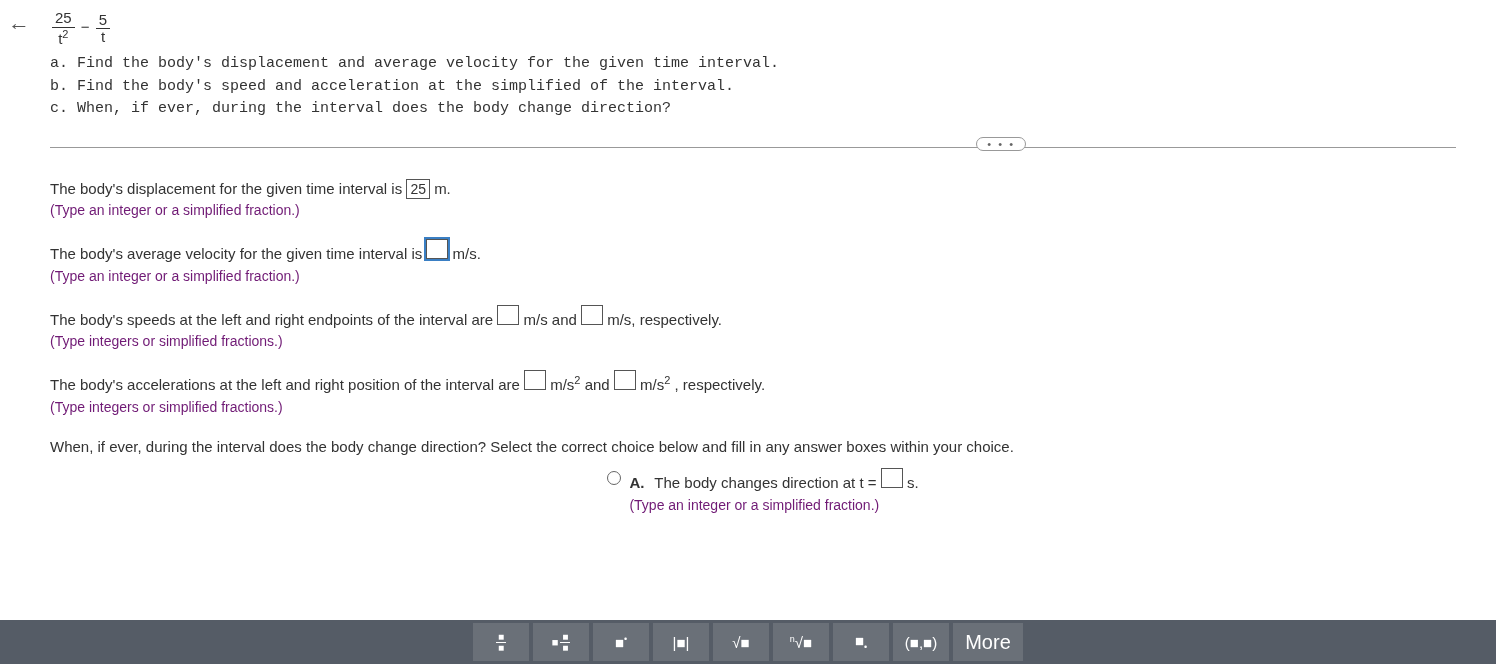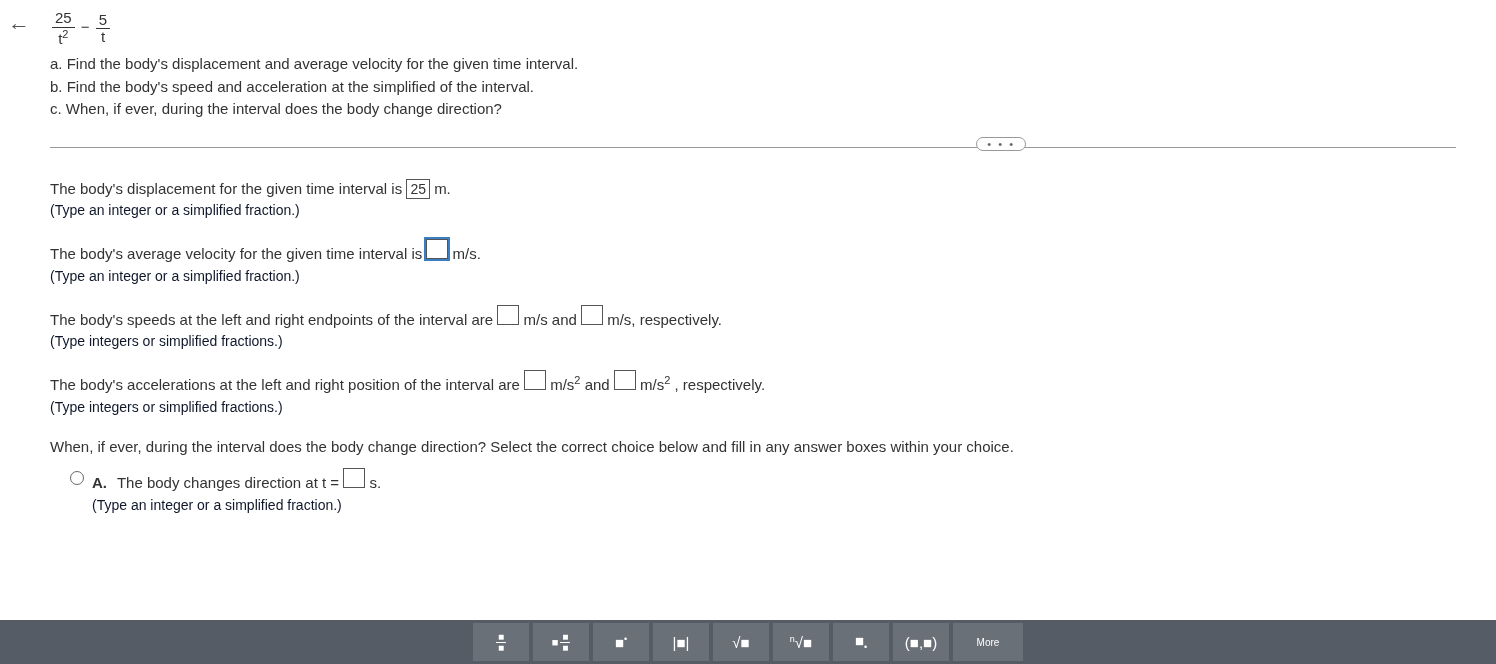--- a/index.html
+++ b/index.html
@@ -27,21 +27,21 @@
     cursor: pointer;
   }
   .question-block {
     font-size: 15px;
     line-height: 1.5;
     color: #333;
   }
   .question-block .problem-stem {
     margin-bottom: 6px;
   }
-  .parts { margin-top: 4px; }
+  .parts { margin-top: 4px; font-family: Liberation Mono, monospace; }
   .frac {
     display: inline-block;
     vertical-align: middle;
     text-align: center;
     font-size: 15px;
     line-height: 1.1;
     margin: 0 2px;
   }
   .frac .num { display: block; border-bottom: 1px solid #333; padding: 0 3px; }
   .frac .den { display: block; padding: 0 3px; }
@@ -66,21 +66,21 @@
     cursor: pointer;
   }
   .answer-section {
     margin-top: 30px;
     font-size: 15px;
     line-height: 1.5;
   }
   .answer-block { margin-bottom: 18px; }
   .hint {
     font-size: 14px;
-    color: #0f172a;
+    color: #701a75;
   }
   .answer-input {
     display: inline-block;
     min-width: 22px;
     height: 20px;
     border: 1px solid #555;
     background: #fff;
     vertical-align: baseline;
     padding: 0 3px;
     font-size: 14px;
@@ -89,20 +89,21 @@
   }
   .answer-input.active {
     outline: 2px solid #3a7fc4;
   }
   .choice-row {
     display: flex;
     align-items: flex-start;
     gap: 8px;
     margin-left: 20px;
     margin-top: 10px;
+    justify-content: center;
   }
   .radio {
     width: 14px; height: 14px;
     border: 1px solid #666;
     border-radius: 50%;
     margin-top: 3px;
     flex-shrink: 0;
     cursor: pointer;
   }
   .choice-label { font-weight: bold; margin-right: 6px; }
@@ -126,21 +127,21 @@
     color: #fff;
     display: flex;
     align-items: center;
     justify-content: center;
     font-size: 15px;
     cursor: pointer;
     border: none;
   }
   .tool-btn.more-btn {
     width: 70px;
-    font-size: 10px;
+    font-size: 20px;
   }
   .tb-frac {
     display:inline-block; text-align:center; font-size:10px; line-height:1;
   }
   .tb-frac .n{display:block;border-bottom:1px solid #fff;padding:0 2px;}
   .tb-frac .d{display:block;padding:0 2px;}
   .tb-mixed { display:inline-flex; align-items:center; gap:2px; font-size:11px;}
   .tool-sup { font-size:9px; vertical-align:super;}
   .tool-sub { font-size:9px; vertical-align:sub;}
 </style>

